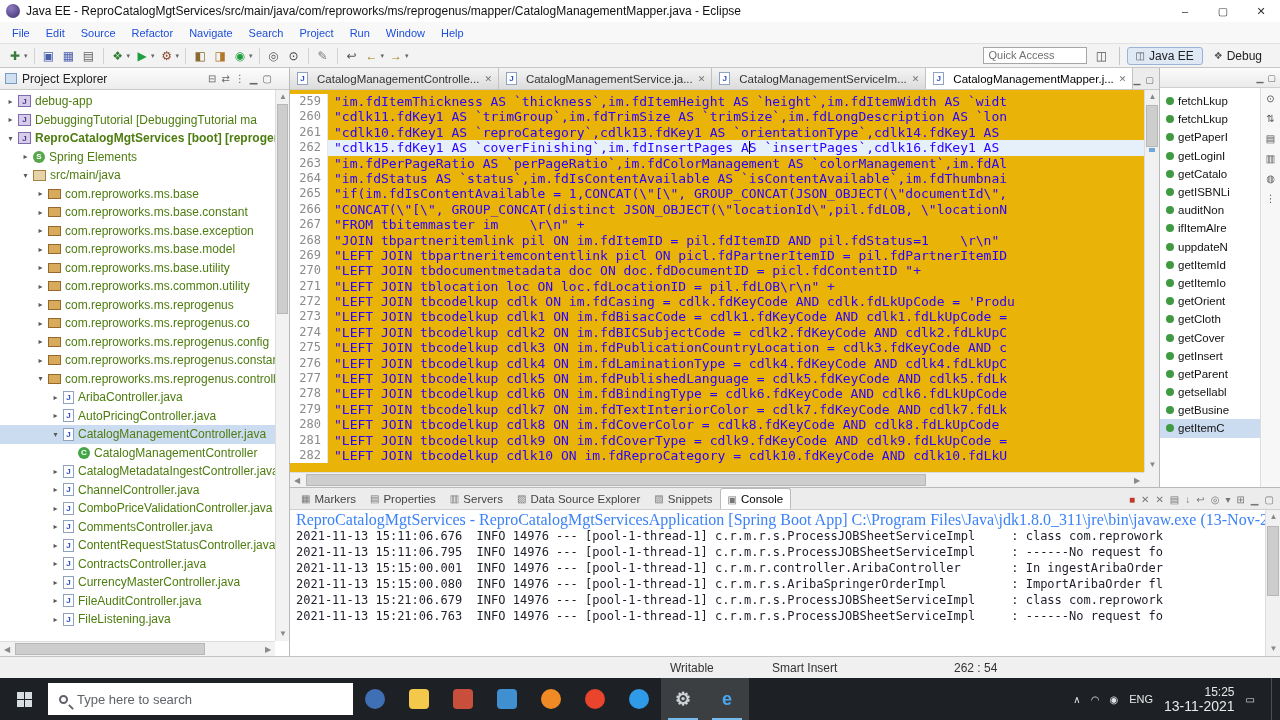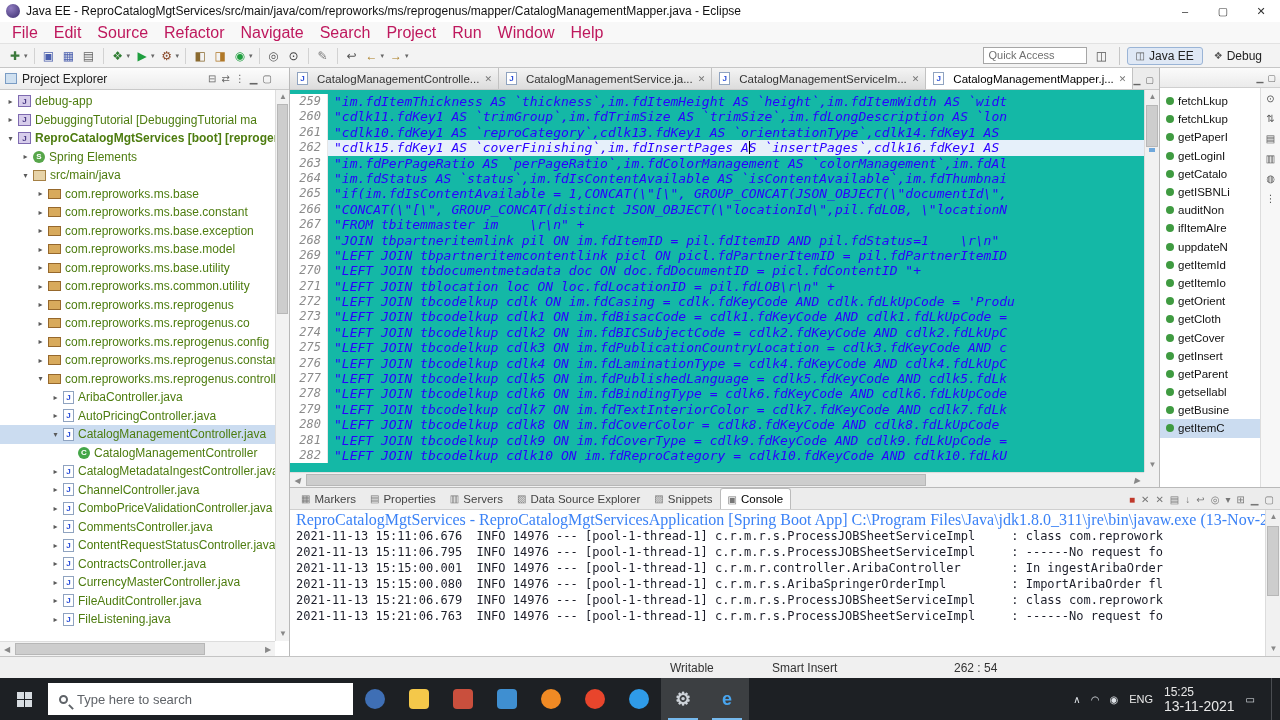--- a/index.html
+++ b/index.html
@@ -7,21 +7,21 @@
   .app { width:1280px; height:720px; display:flex; flex-direction:column; background:#f0f0f0; }
 
   
   .titlebar { height:22px; background:#fff; display:flex; align-items:center; padding-left:6px; flex:none; }
   .eclipse-logo { width:14px; height:14px; border-radius:50%; background:radial-gradient(circle at 35% 30%, #8f7cc0, #3b2d6e); margin-right:6px; flex:none; }
   .title { flex:1; font-size:12px; color:#111; white-space:nowrap; overflow:hidden; }
   .wctrl { width:38px; height:22px; display:flex; align-items:center; justify-content:center; font-size:11px; color:#333; }
 
   
   .menubar { height:22px; background:#f8f8f8; border-bottom:1px solid #e2e2e2; display:flex; align-items:center; padding-left:4px; flex:none; }
-  .menu-item { padding:3px 8px; font-size:16px; color:#be185d; }
+  .menu-item { padding:3px 8px; font-size:11px; color:#1d4ed8; }
 
   
   .toolbar { height:24px; background:#f3f3f3; border-bottom:1px solid #c6c6c6; display:flex; align-items:center; padding:0 5px; flex:none; }
   .ticons { display:flex; align-items:center; }
   .ticon { min-width:18px; height:18px; display:flex; align-items:center; justify-content:center; font-size:12px; margin:0 1px; color:#555; }
   .tdrop { font-size:7px; color:#666; margin:0 2px 0 -1px; }
   .tsep { width:1px; height:16px; background:#d2d2d2; margin:0 4px; }
   .tright { margin-left:auto; display:flex; align-items:center; gap:5px; }
   .quick-access { width:104px; height:17px; border:1px solid #a6a6a6; background:#fff; color:#707070; font-size:11px; padding:0 5px; line-height:15px; }
   .psep { width:1px; height:18px; background:#c6c6c6; margin:0 2px; }
@@ -61,21 +61,21 @@
   .center-right { width:990px; display:flex; flex-direction:column; flex:none; }
   .top-row { height:419px; display:flex; flex:none; }
   .editor-col { width:870px; display:flex; flex-direction:column; border-right:1px solid #b9b9b9; flex:none; }
   .etabs-row { height:22px; background:#ececec; border-bottom:1px solid #c9c9c9; display:flex; align-items:flex-end; flex:none; }
   .etab { height:21px; display:flex; align-items:center; padding:0 6px; background:linear-gradient(#f4f4f4,#dcdcdc); border-right:1px solid #c2c2c2; font-size:11.5px; color:#333; }
   .etab.active { background:#fff; color:#000; }
   .etlabel { margin:0 5px; white-space:nowrap; }
   .etclose { font-size:9px; color:#777; }
   .etabs-right { margin-left:auto; display:flex; gap:5px; color:#666; font-size:9px; padding:0 5px 4px 0; }
 
-  .editor-wrap { height:397px; position:relative; background:#14b8a6; overflow:hidden; flex:none;font-style:italic; }
+  .editor-wrap { height:397px; position:relative; background:#eab308; overflow:hidden; flex:none; }
   .code-area { position:absolute; left:0; top:0; right:15px; bottom:15px; overflow:hidden; padding-top:4px; font-family:"DejaVu Sans Mono", monospace; font-size:13px; line-height:15.4px; }
   .cline { display:flex; height:15.4px; }
   .cline.current { background:#e6f0fa; }
   .lnum { flex:none; width:38px; text-align:right; padding-right:6px; color:#8a8a8a; background:#fff; border-right:1px solid #e6e6e6; font-size:12px; }
   .ctext { white-space:pre; color:#2a00ff; padding-left:6px; position:relative; }
   .cursor { position:absolute; top:1px; left:calc(6px + 53ch); width:1px; height:13px; background:#000; }
   .vscroll { position:absolute; top:0; right:0; bottom:15px; width:15px; background:#f1f1f1; border-left:1px solid #dcdcdc; }
   .hscroll { position:absolute; left:0; right:15px; bottom:0; height:15px; background:#f1f1f1; border-top:1px solid #dcdcdc; }
   .corner { position:absolute; right:0; bottom:0; width:15px; height:15px; background:#f1f1f1; }
   .ovmark { position:absolute; width:6px; height:4px; background:#6fa8dc; right:4px; }
@@ -116,21 +116,21 @@
   .mag::after { content:''; position:absolute; width:6px; height:2px; background:#5f6368; transform:rotate(45deg); left:7px; top:9px; }
   .tapps { display:flex; height:42px; }
   .tapp { width:44px; height:42px; display:flex; align-items:center; justify-content:center; position:relative; }
   .tapp.active { background:rgba(255,255,255,.14); }
   .tapp.active::after { content:''; position:absolute; bottom:0; left:7px; right:7px; height:2px; background:#76b9ed; }
   .appic-circle { width:20px; height:20px; border-radius:50%; }
   .appic-square { width:20px; height:20px; border-radius:4px; }
   .appic-glyph { font-size:18px; font-weight:bold; line-height:20px; }
   .tray { margin-left:auto; display:flex; align-items:center; gap:11px; padding-right:4px; font-size:11px; }
   .tray-glyph { font-size:10px; color:#dfe3e8; }
-  .tclock { text-align:left; line-height:14px; font-size:12px; }
+  .tclock { text-align:right; line-height:14px; font-size:12px; }
   .tdate { font-size:14px; }
   .show-desktop { width:5px; height:42px; border-left:1px solid #4a4d52; margin-left:5px; }
 </style>
 </head>
 <body>
 
 <div class="app">
 
   <div class="titlebar">
     <span class="eclipse-logo"></span>

